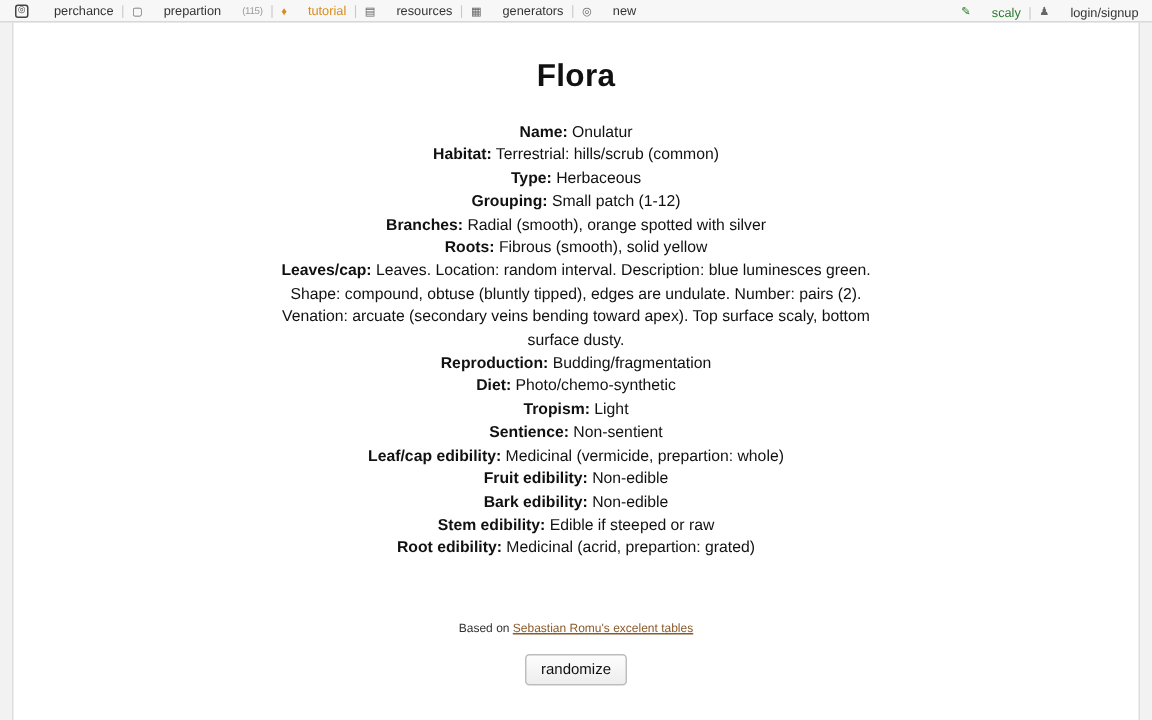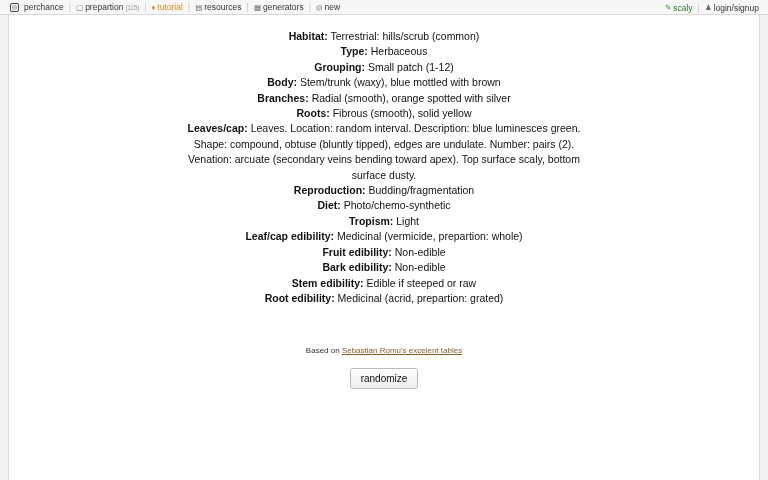--- a/index.html
+++ b/index.html
@@ -20,21 +20,21 @@
     align-items: center;
     padding: 0 5px;
     font-size: 8.5px;
     color: #333;
     gap: 0px;
     position: relative;
   }
   .tb-item {
     display: flex;
     align-items: center;
-    gap: 2px;
+    gap: 14px;
     padding: 0 5px;
     white-space: nowrap;
     color: #333;
     text-decoration: none;
   }
   .tb-item .gl { font-size: 7.5px; color: #666; }
   .tb-sep { color: #c9c9c9; font-size: 9px; }
   .tb-count { color: #999; font-size: 6.5px; letter-spacing: -0.2px; }
   .tb-tutorial { color: #d98c1a; }
   .tb-tutorial .gl { color: #d98c1a; }
@@ -152,39 +152,40 @@
     <span class="tb-sep">|</span>
     <a class="tb-item" href="#">
       <span class="gl">♟</span>
       <span>login/signup</span>
     </a>
   </div>
 </div>
 
 <div class="page">
 
+  <h1 class="title">Flora</h1>
 
   <div class="content">
+    <div class="row">
+      <b>Name:</b>
+      <span>Onulatur</span>
+    </div>
     <div class="row">
       <b>Habitat:</b>
       <span>Terrestrial: hills/scrub (common)</span>
     </div>
     <div class="row">
       <b>Type:</b>
       <span>Herbaceous</span>
     </div>
     <div class="row">
       <b>Grouping:</b>
       <span>Small patch (1-12)</span>
     </div>
     <div class="row">
-      <b>Body:</b>
-      <span>Stem/trunk (waxy), blue mottled with brown</span>
-    </div>
-    <div class="row">
       <b>Branches:</b>
       <span>Radial (smooth), orange spotted with silver</span>
     </div>
     <div class="row">
       <b>Roots:</b>
       <span>Fibrous (smooth), solid yellow</span>
     </div>
     <div class="row">
       <b>Leaves/cap:</b>
       <span>Leaves. Location: random interval. Description: blue luminesces green. Shape: compound, obtuse (bluntly tipped), edges are undulate. Number: pairs (2). Venation: arcuate (secondary veins bending toward apex). Top surface scaly, bottom surface dusty.</span>
@@ -195,20 +196,24 @@
     </div>
     <div class="row">
       <b>Diet:</b>
       <span>Photo/chemo-synthetic</span>
     </div>
     <div class="row">
       <b>Tropism:</b>
       <span>Light</span>
     </div>
     <div class="row">
+      <b>Sentience:</b>
+      <span>Non-sentient</span>
+    </div>
+    <div class="row">
       <b>Leaf/cap edibility:</b>
       <span>Medicinal (vermicide, prepartion: whole)</span>
     </div>
     <div class="row">
       <b>Fruit edibility:</b>
       <span>Non-edible</span>
     </div>
     <div class="row">
       <b>Bark edibility:</b>
       <span>Non-edible</span>

